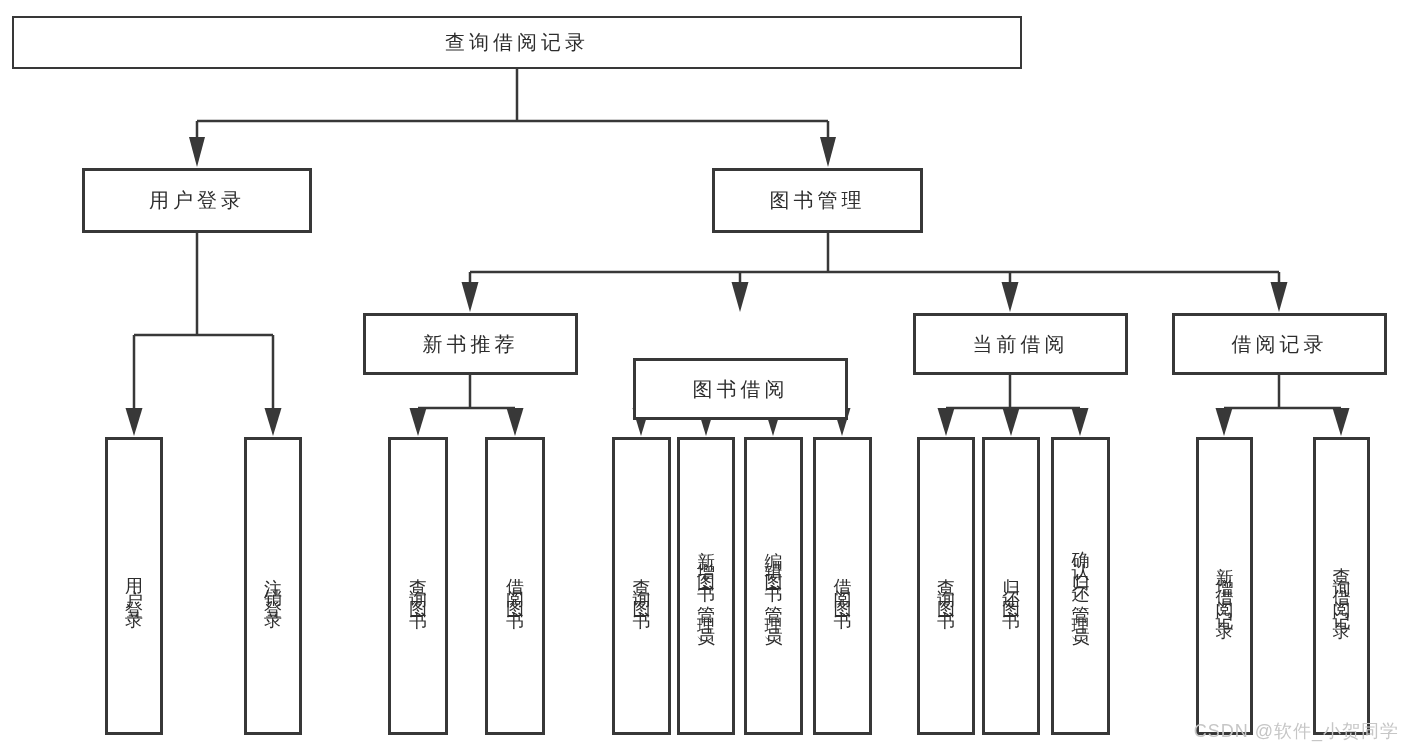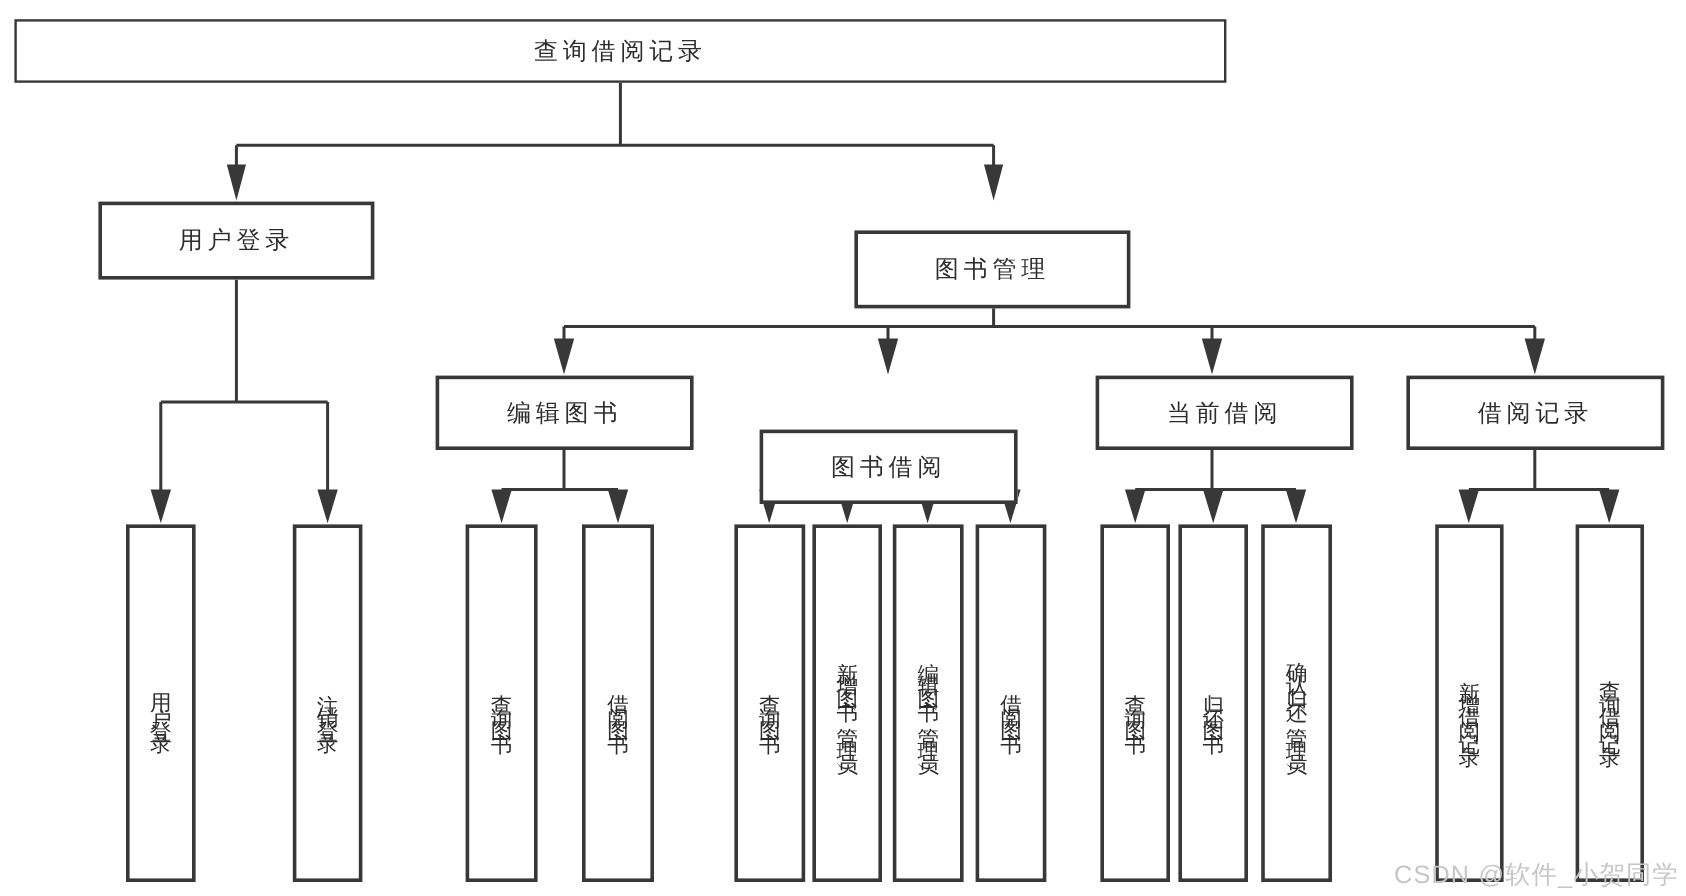--- a/index.html
+++ b/index.html
@@ -8,40 +8,40 @@
   .stage { position:relative; width:1405px; height:747px; background:#ffffff; overflow:hidden; }
   .lines { position:absolute; left:0; top:0; width:1405px; height:747px; z-index:1; }
   .box { position:absolute; background:#ffffff; border:3px solid #383838;
          display:flex; align-items:center; justify-content:center;
          color:#2d2d2d; z-index:2; }
   .hbox { font-size:20px; letter-spacing:4px; white-space:nowrap; }
   .vbox span { writing-mode:vertical-rl; text-orientation:mixed;
                font-size:18px; letter-spacing:11px; line-height:1; white-space:nowrap; }
   .n-root { left:12px;  top:16px;  width:1010px; height:53px; border-width:2px; }
   .n-user { left:82px;  top:168px; width:230px;  height:65px; }
-  .n-mgmt { left:712px; top:168px; width:230px;  height:65px;margin-top:24px; }
+  .n-mgmt { left:712px; top:168px; width:211px;  height:65px; }
   .sec    { top:313px; height:62px; width:215px; }
   .n-s0 { left:363px; }  .n-s1 { left:633px;margin-top:45px; }
   .n-s2 { left:913px; }  .n-s3 { left:1172px; }
   .leaf { top:437px; height:298px; }
   .n-l0 { left:105px;  width:58px; }
   .n-l1 { left:244px;  width:58px; }
   .n-l2 { left:388px;  width:60px; }
   .n-l3 { left:485px;  width:60px; }
   .n-l4 { left:612px;  width:59px; }
   .n-l5 { left:677px;  width:58px; }
   .n-l6 { left:744px;  width:59px; }
   .n-l7 { left:813px;  width:59px; }
   .n-l8 { left:917px;  width:58px; }
   .n-l9 { left:982px;  width:58px; }
   .n-l10 { left:1051px; width:59px; }
   .n-l11 { left:1196px; width:57px; }
   .n-l12 { left:1313px; width:57px; }
   .watermark { position:absolute; right:6px; bottom:4px; z-index:5;
-               font-size:21px; letter-spacing:1px; color:#c6c6c6; white-space:nowrap; }
+               font-size:18px; letter-spacing:1px; color:#c6c6c6; white-space:nowrap; }
 </style>
 </head>
 <body>
 
 <div class="stage">
 
   <svg class="lines" viewBox="0 0 1405 747">
     <path d="M517 69 V121 M197 121 H828
              M197 121 V142 M828 121 V142
              M197 233 V335 M134 335 H273 M134 335 V412 M273 335 V412
@@ -79,21 +79,21 @@
   </div>
 
   <div class="box hbox n-user">
     <span>用户登录</span>
   </div>
   <div class="box hbox n-mgmt">
     <span>图书管理</span>
   </div>
 
   <div class="box hbox sec n-s0">
-    <span>编辑图书</span>
+    <span>新书推荐</span>
   </div>
   <div class="box hbox sec n-s1">
     <span>图书借阅</span>
   </div>
   <div class="box hbox sec n-s2">
     <span>当前借阅</span>
   </div>
   <div class="box hbox sec n-s3">
     <span>借阅记录</span>
   </div>

